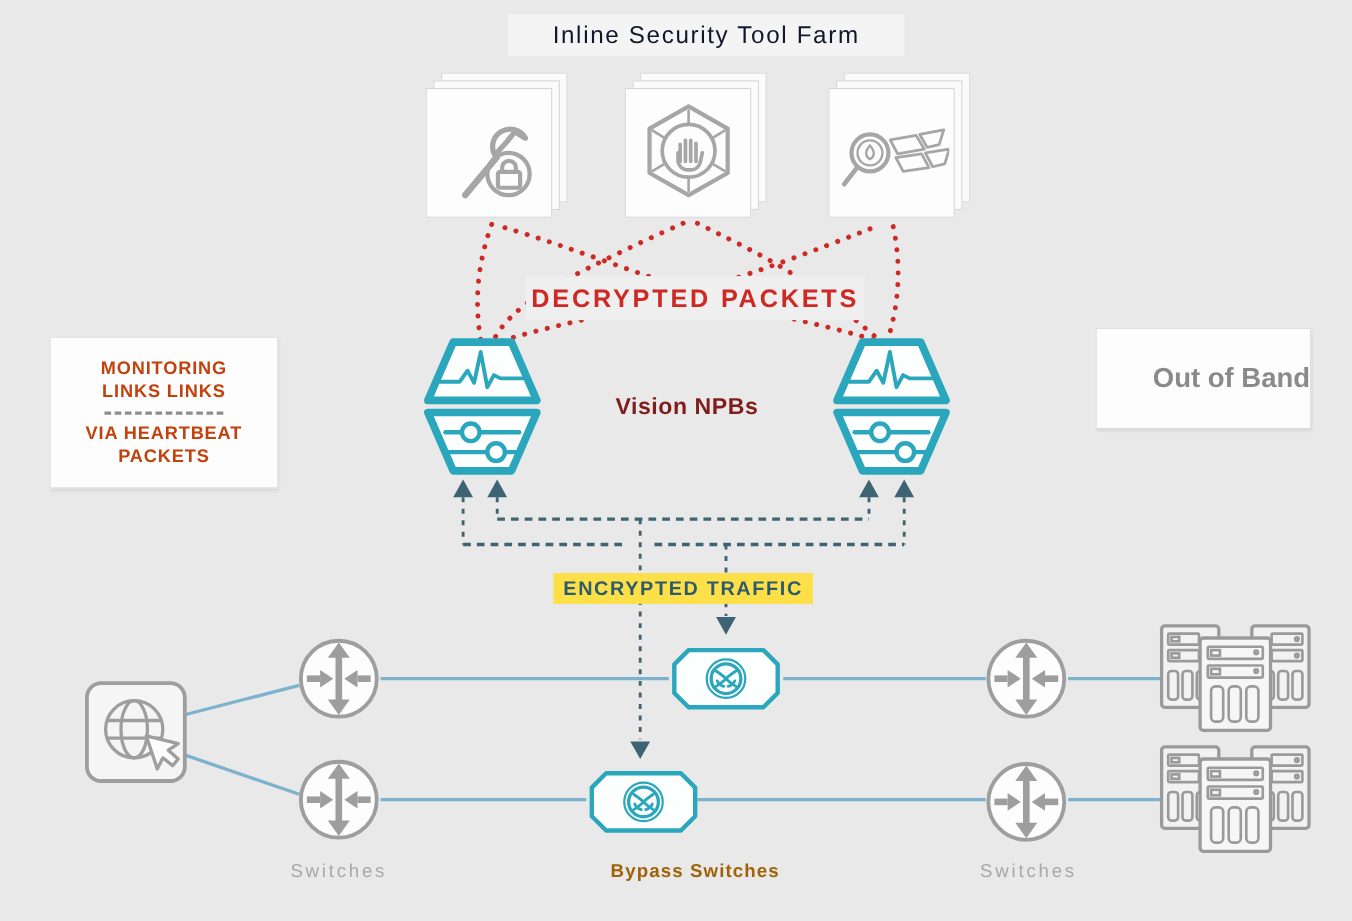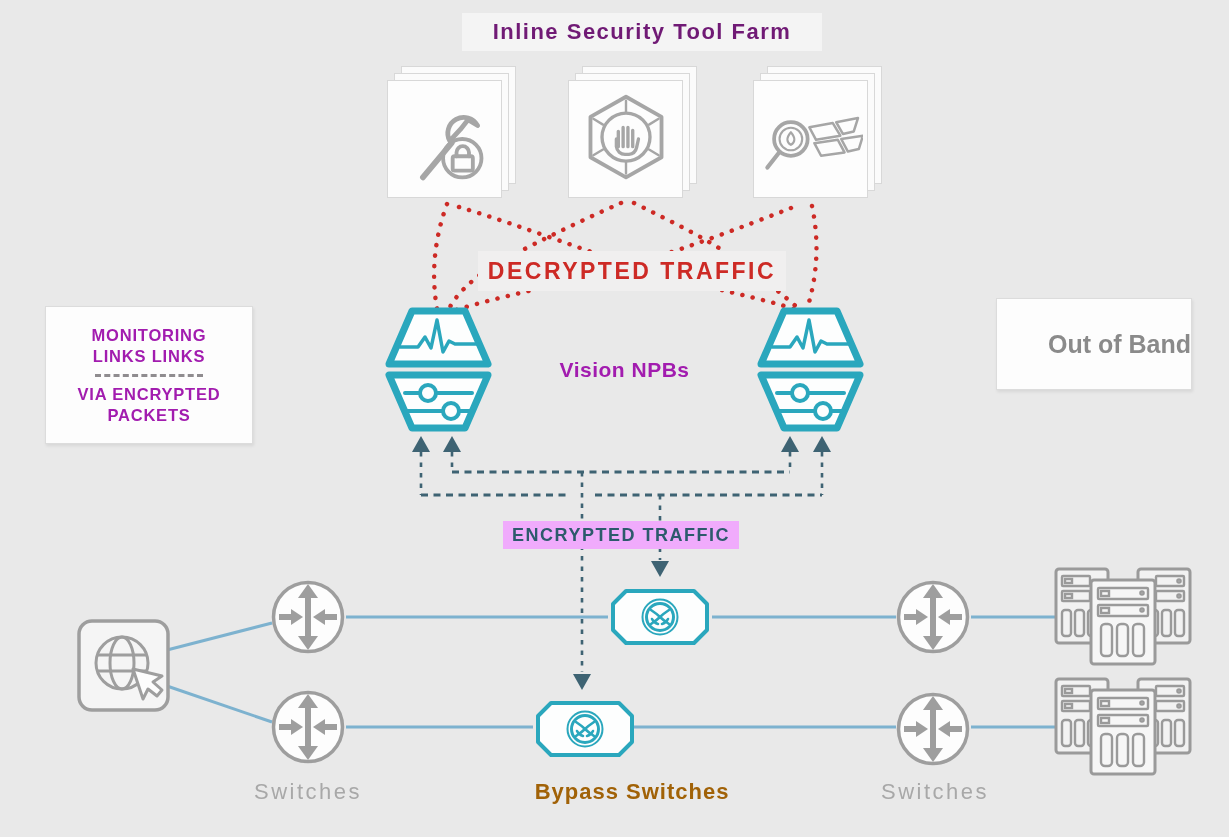--- a/index.html
+++ b/index.html
@@ -3,36 +3,36 @@
 <meta charset="utf-8">
 <style>
   html,body{margin:0;padding:0;background:#e9e9e9;font-family:"Liberation Sans",sans-serif;}
   #stage{position:relative;width:1229px;height:837px;background:#e9e9e9;overflow:hidden;}
   svg{display:block;}
   #wires{position:absolute;left:0;top:0;z-index:1;}
   .node{position:absolute;z-index:2;}
   .lbl{position:absolute;z-index:3;display:flex;align-items:center;justify-content:center;}
 
   .title-box{left:462px;top:13px;width:360px;height:38px;background:#f4f4f4;
-    color:#701a75;font-size:22px;font-weight:bold;letter-spacing:1.5px;}
+    color:#0f172a;font-size:22px;font-weight:normal;letter-spacing:1.5px;}
   .decrypted{left:478px;top:251px;width:308px;height:40px;background:#f0efef;
     color:#cd2a25;font-size:23px;font-weight:bold;letter-spacing:2.5px;}
-  .encrypted{left:503px;top:521px;width:236px;height:28px;background:#f0abfc;
+  .encrypted{left:503px;top:521px;width:236px;height:28px;background:#fde047;
     color:#2d5a6c;font-size:18px;font-weight:bold;letter-spacing:1.5px;}
   .npb-text{left:492px;top:341px;width:265px;height:56px;flex-direction:row;
-    color:#a21caf;font-size:21px;font-weight:bold;line-height:27px;letter-spacing:0.5px;}
+    color:#7f1d1d;font-size:21px;font-weight:bold;line-height:27px;letter-spacing:0.5px;}
 
   .white-box{background:#fdfdfd;border:1px solid #dcdcdc;box-shadow:1px 2px 3px rgba(0,0,0,0.08);}
   .mon-box{left:45px;top:306px;width:206px;height:136px;flex-direction:column;
-    color:#a21caf;font-size:16.5px;font-weight:bold;letter-spacing:0.8px;line-height:21px;text-align:center;}
+    color:#c2410c;font-size:16.5px;font-weight:bold;letter-spacing:0.8px;line-height:21px;text-align:center;}
   .mon-dash{width:108px;border-top:3px dashed #8f8c8f;margin:7px 0;}
   .oob-box{left:996px;top:298px;width:196px;height:92px;flex-direction:column;align-items:flex-end;
     padding-left:18px;box-sizing:border-box;color:#8a8a8a;font-size:25px;font-weight:bold;line-height:31px;}
 
-  .bot-lbl{top:778px;height:28px;color:#a8a8a8;font-size:22px;letter-spacing:2.5px;}
+  .bot-lbl{top:778px;height:28px;color:#a8a8a8;font-size:17px;letter-spacing:2.5px;}
   .bot-lbl.teal{color:#a16207;font-weight:bold;letter-spacing:1px;}
 
   .card{position:absolute;z-index:2;width:129px;height:132px;}
   .card .layer{position:absolute;width:113px;height:116px;background:#fbfbfb;border:1px solid #d8d8d8;}
   .card .l2{left:14px;top:0;}
   .card .l1{left:7px;top:7px;}
   .card .face{position:absolute;left:0;top:14px;width:113px;height:116px;background:#fdfdfd;
     border:1px solid #d8d8d8;display:flex;align-items:center;justify-content:center;}
 </style>
 </head>
@@ -127,21 +127,21 @@
         <path d="M66,57 L94,53 L102,68 L74,72 Z" stroke-width="3"></path>
         <path d="M98,52 L124,48 L119,64 L106,67 Z" stroke-width="3"></path>
         <circle cx="38" cy="52" r="20" stroke-width="4.5" fill="#fdfdfd"></circle>
         <circle cx="38" cy="52" r="13.5" stroke-width="2.5"></circle>
         <path d="M38,44 c6,7 5,12 0,15 c-5,-3 -6,-8 0,-15" stroke-width="2.5"></path>
         <path d="M24,68 L10,86" stroke-width="5"></path>
       </svg>
     </div>
   </div>
 
-  <div class="lbl decrypted">DECRYPTED TRAFFIC</div>
+  <div class="lbl decrypted">DECRYPTED PACKETS</div>
   <div class="lbl encrypted">ENCRYPTED TRAFFIC</div>
 
   <svg class="node" style="left:385px;top:306px;" width="107" height="126" viewBox="0 0 107 126">
     <g stroke="#2aa7bd" stroke-linejoin="round" fill="#fdfefe">
       <path d="M27,5 L80,5 L103,58 L4,58 Z" stroke-width="7"></path>
       <path d="M4,69 L103,69 L80,122 L27,122 Z" stroke-width="7"></path>
     </g>
     <path d="M15,41 H33 L40,31 L46,42 L52,14 L58,46 L64,35 L70,38 H92" stroke="#2aa7bd" stroke-width="3.5" fill="none" stroke-linecap="round" stroke-linejoin="round"></path>
     <g stroke="#2aa7bd" stroke-width="4" fill="#fdfefe" stroke-linecap="round">
       <path d="M20,87 H87"></path>
@@ -166,21 +166,21 @@
   </svg>
 
   <div class="lbl npb-text">
     <span>Vision NPBs</span>
   </div>
 
   <div class="lbl white-box mon-box">
     <span>MONITORING</span>
     <span>LINKS LINKS</span>
     <div class="mon-dash"></div>
-    <span>VIA ENCRYPTED</span>
+    <span>VIA HEARTBEAT</span>
     <span>PACKETS</span>
   </div>
 
   <div class="lbl white-box oob-box" style="justify-content:center;">
     <span>Out of Band</span>
   </div>
 
   <svg class="node" style="left:76px;top:618px;" width="106" height="104" viewBox="0 0 106 104">
     <rect x="3" y="3" width="89" height="89" rx="13" stroke="#9e9e9e" stroke-width="3.5" fill="#f5f5f5"></rect>
     <g stroke="#9e9e9e" stroke-width="3" fill="none">

